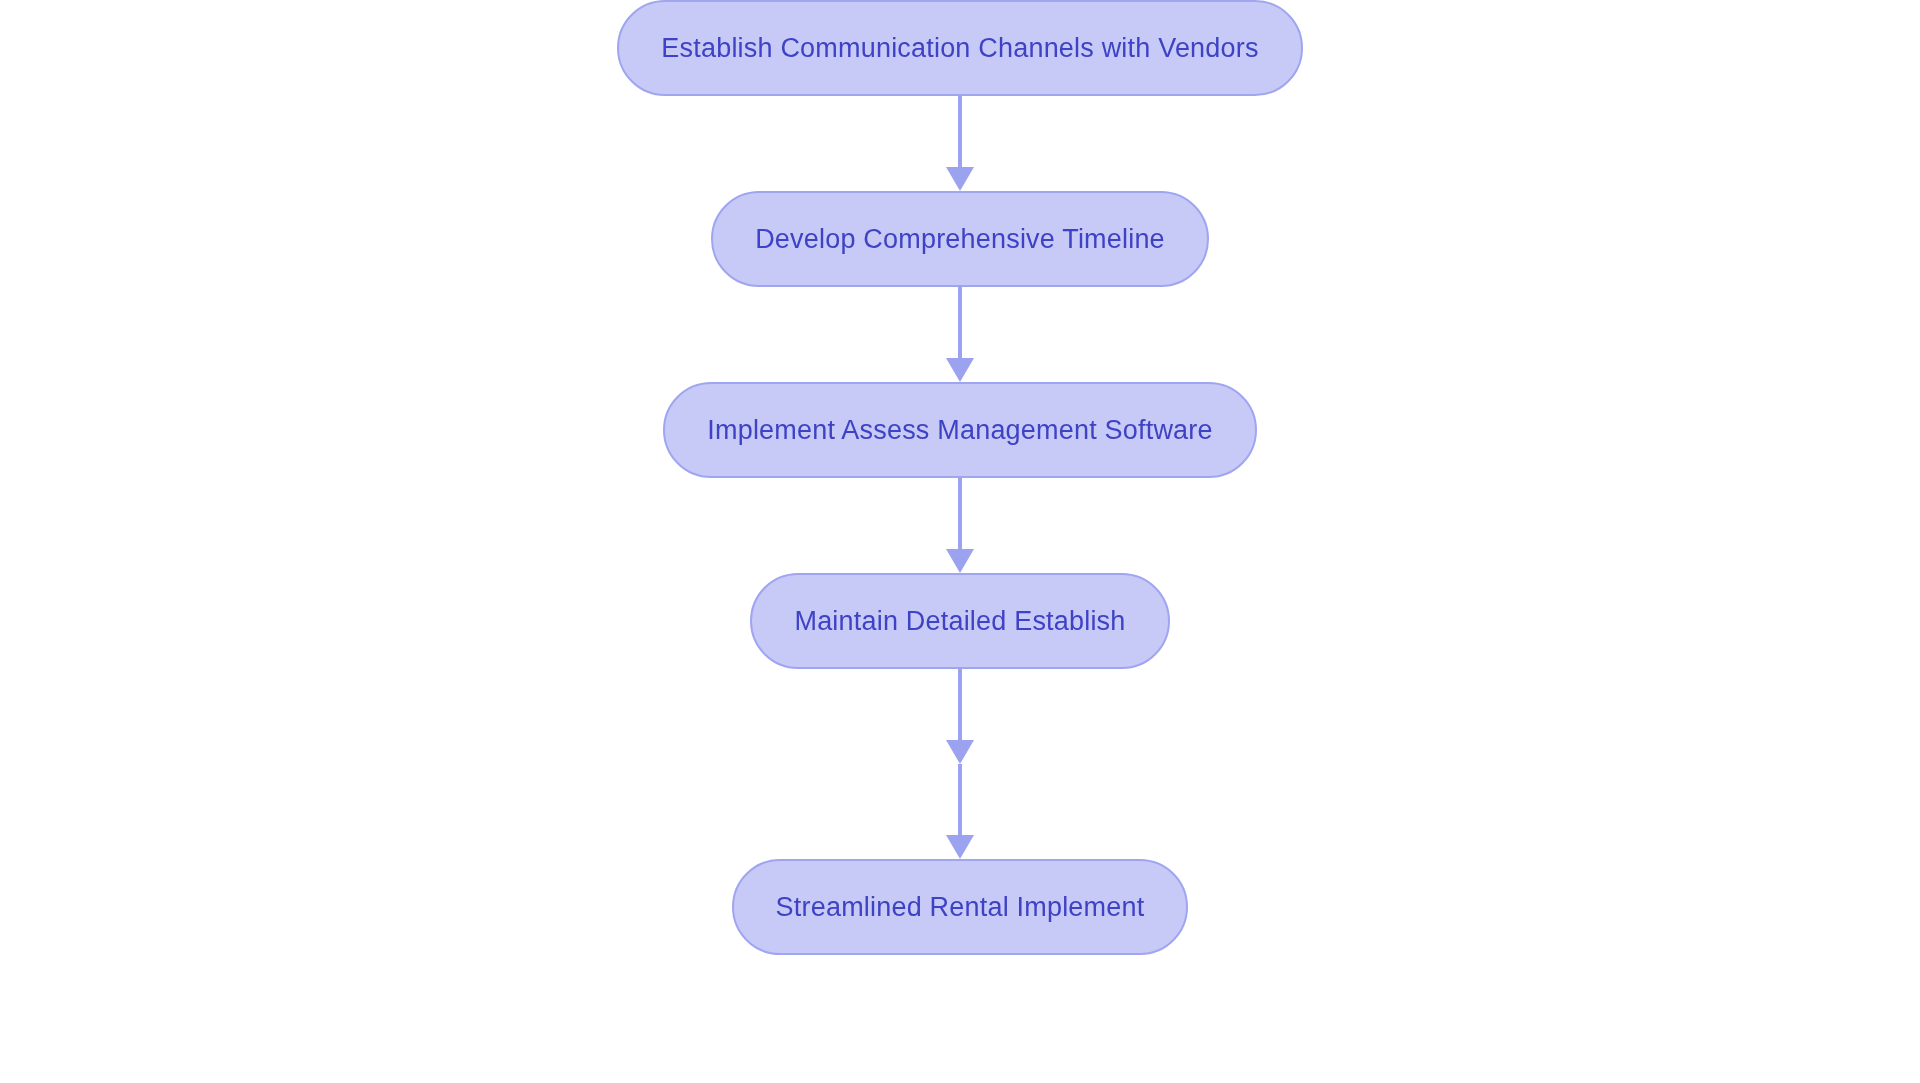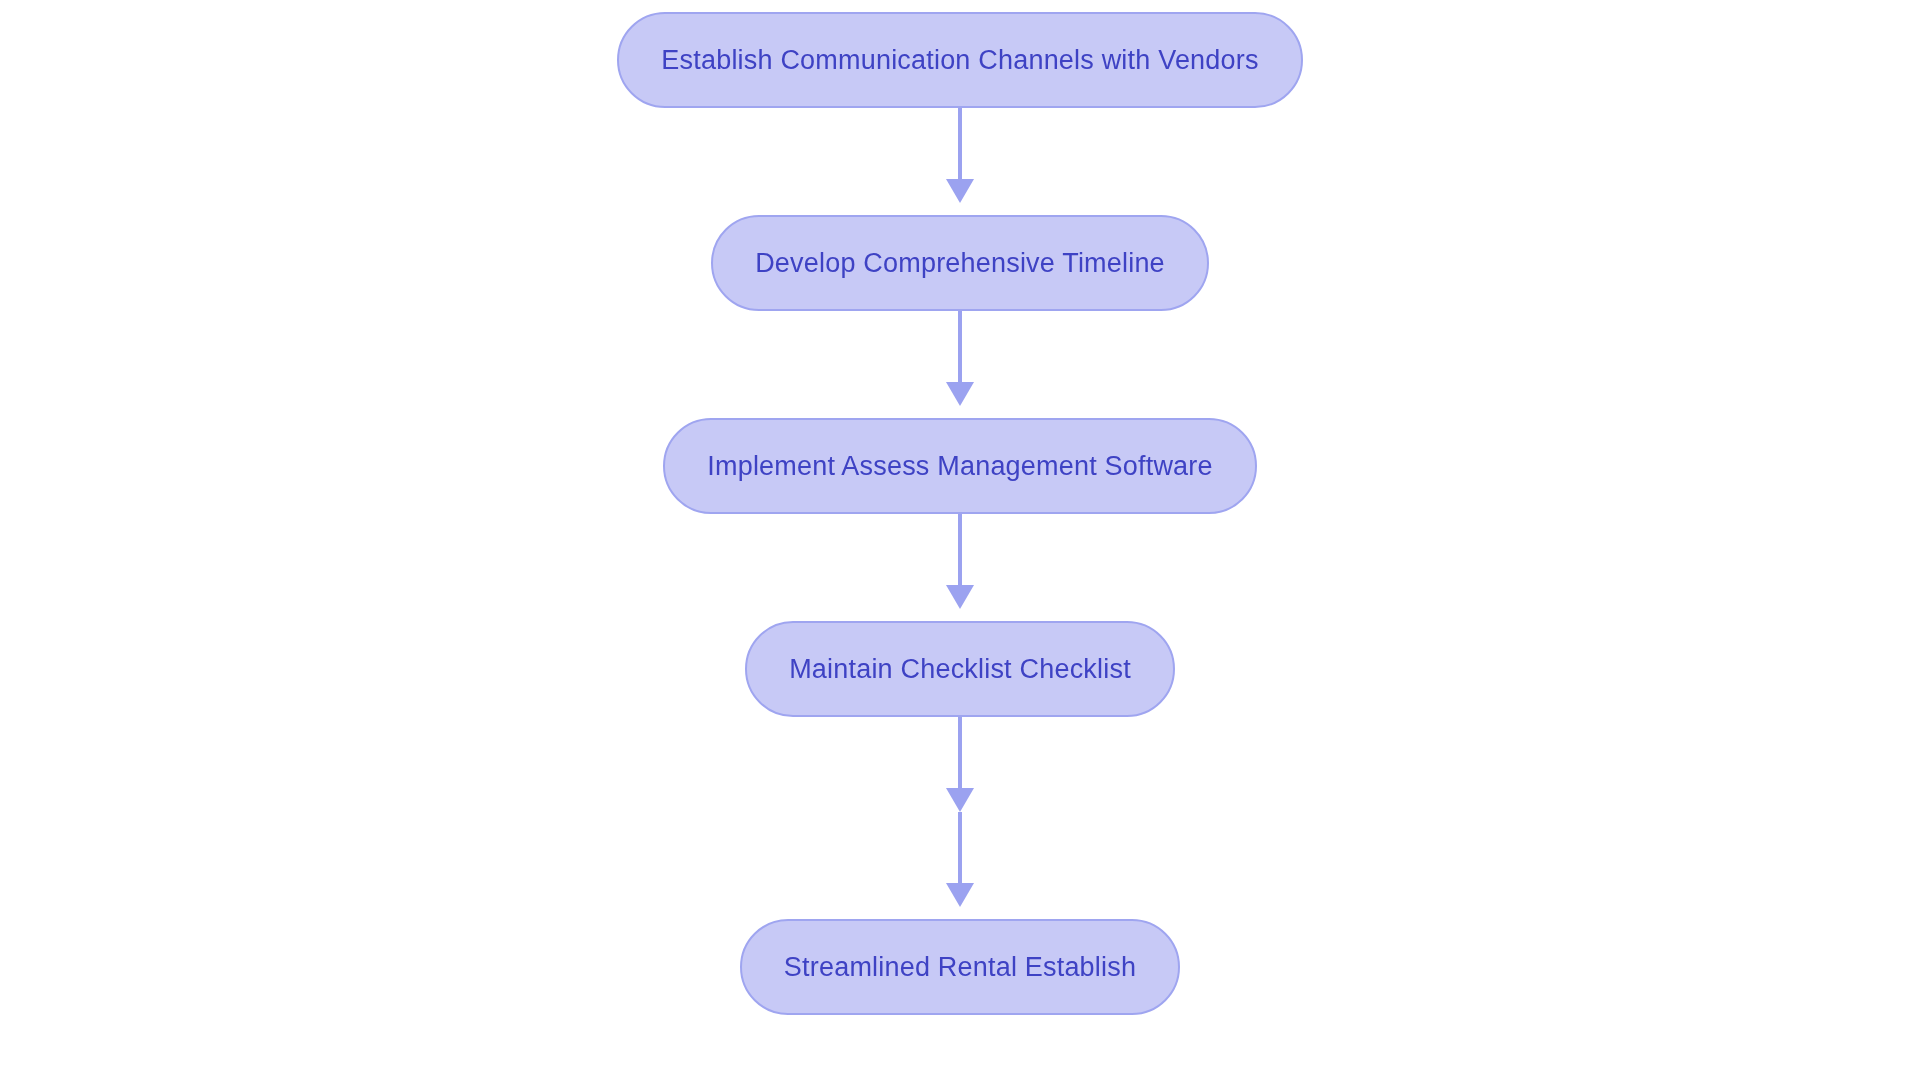--- a/index.html
+++ b/index.html
@@ -12,21 +12,21 @@
     width: 1920px;
     height: 1083px;
     background: #ffffff;
     display: flex;
     flex-direction: column;
     align-items: center;
     font-family: "Liberation Sans", sans-serif;
     overflow: hidden;
   }
   .flow-node {
-    margin-top: 12px;
+    margin-top: 0;
     height: 96px;
     box-sizing: border-box;
     display: flex;
     align-items: center;
     justify-content: center;
     padding: 0 42px;
     background: #c7c9f6;
     border: 2px solid #9fa5f0;
     border-radius: 48px;
     color: #3e42c4;
@@ -85,31 +85,31 @@
   <div class="flow-node">
     <span>Implement Assess Management Software</span>
   </div>
 
   <div class="arrow">
     <div class="arrow-line"></div>
     <div class="arrow-head"></div>
   </div>
 
   <div class="flow-node">
-    <span>Maintain Checklist Checklist</span>
+    <span>Maintain Detailed Establish</span>
   </div>
 
   <div class="arrow">
     <div class="arrow-line"></div>
     <div class="arrow-head"></div>
   </div>
 
 
   <div class="arrow">
     <div class="arrow-line"></div>
     <div class="arrow-head"></div>
   </div>
 
   <div class="flow-node">
-    <span>Streamlined Rental Establish</span>
+    <span>Streamlined Rental Implement</span>
   </div>
 
 </div>
 
 </body></html>

